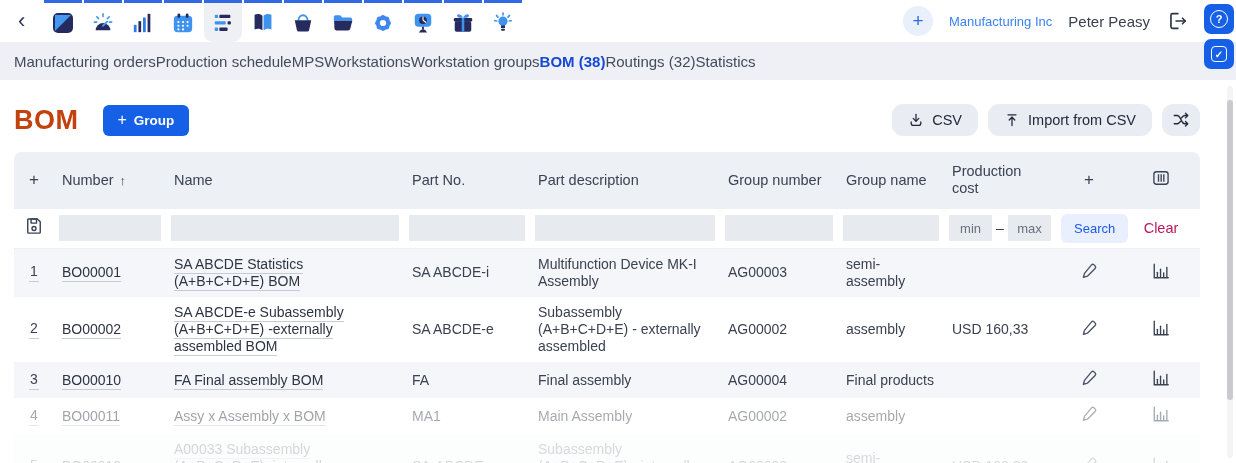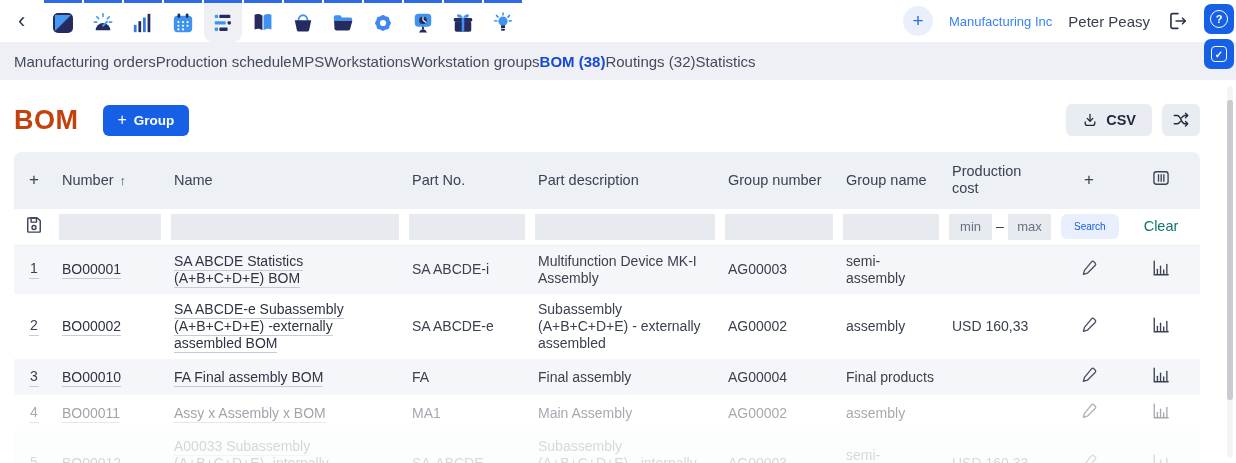--- a/index.html
+++ b/index.html
@@ -37,22 +37,22 @@
 
   
   .titlebar { display:flex; align-items:center; padding:24px 36px 16px 14px; }
   .pagetitle { font-size:27px; font-weight:700; color:#c2410c; letter-spacing:.5px; margin-right:24px; }
   .btn-create { display:flex; align-items:center; gap:7px; background:#1660e8; color:#fff; border:none;
       border-radius:6px; padding:8px 15px; font-size:13.5px; font-weight:700; cursor:pointer;
       font-family:"Liberation Sans",sans-serif; }
   .btn-create .pl { font-weight:400; font-size:16px; line-height:.8; }
   .tb-actions { margin-left:auto; display:flex; align-items:center; gap:10px; }
   .btn-gray { display:flex; align-items:center; gap:8px; background:#e9ecf2; color:#23293a; border:none;
-      border-radius:6px; height:32px; padding:0 16px; font-size:14.5px; cursor:pointer;
-      font-family:"Liberation Sans",sans-serif;font-weight:bold; }
+      border-radius:11px; height:32px; padding:0 16px; font-size:14.5px; cursor:pointer;
+      font-family:"Liberation Sans",sans-serif; }
   .btn-gray svg { width:16px; height:16px; }
   .btn-icon { width:38px; justify-content:center; padding:0; }
   .btn-icon svg { width:18px; height:18px; }
 
   
   table { border-collapse:collapse; table-layout:fixed; width:1186px; margin-left:14px;
       font-size:14px; color:#3a4150; }
   col.c-plus{width:40px} col.c-number{width:112px} col.c-name{width:238px} col.c-partno{width:126px}
   col.c-partdesc{width:190px} col.c-groupno{width:118px} col.c-groupname{width:106px}
   col.c-cost{width:112px} col.c-edit{width:66px} col.c-cols{width:78px}
@@ -65,22 +65,22 @@
 
   tr.filter td { padding:5px 5px; border-bottom:1px solid #edeff3; background:#fff; }
   tr.filter input { width:100%; height:26px; background:#e7eaef; border:none; border-radius:0;
       font-family:"Liberation Sans",sans-serif; font-size:13px; color:#3a4150; padding:0 8px; outline:none; }
   tr.filter input::placeholder { color:#68707f; }
   .minmax { display:flex; align-items:center; gap:4px; }
   .minmax input { width:42px; text-align:center; padding:0 2px; }
   .mm-dash { color:#3a4150; }
   .cell-center { text-align:center; }
   .btn-search { background:#e9effc; color:#1a5ce8; border:none; border-radius:6px; padding:7px 13px;
-      font-size:10px; font-weight:500; cursor:pointer; font-family:"Liberation Sans",sans-serif; }
-  .btn-clear { background:none; border:none; color:#0f766e; font-size:14.5px; font-weight:500;
+      font-size:13px; font-weight:500; cursor:pointer; font-family:"Liberation Sans",sans-serif; }
+  .btn-clear { background:none; border:none; color:#be185d; font-size:14.5px; font-weight:500;
       cursor:pointer; font-family:"Liberation Sans",sans-serif; }
   .save-ic { width:20px; height:20px; display:inline-block; cursor:pointer; }
 
   tbody td { padding:7px 8px; vertical-align:middle; line-height:1.22; }
   tr.odd td { background:#f5f6f9; }
   .idx { color:#3a4150; border-bottom:1px solid #c7ccd4; padding-bottom:1px; display:inline-block; min-width:10px; text-align:center; }
   a.lnk { color:#2d3444; text-decoration:none; border-bottom:1px solid #c7ccd4; padding-bottom:1px; cursor:pointer; }
   .fade1 { opacity:.45; }
   .fade2 { opacity:.20; }
   .rowic { width:18px; height:18px; cursor:pointer; display:inline-block; }
@@ -245,20 +245,28 @@
     <span>Group</span>
   </button>
   <div class="tb-actions">
     <button class="btn-gray">
       <svg viewBox="0 0 20 20" fill="none" stroke="#23293a" stroke-width="1.6" stroke-linecap="round" stroke-linejoin="round">
           <path d="M10 3v8"></path>
           <path d="M6.5 8 10 11.5 13.5 8"></path>
           <path d="M4 12.5v1.5c0 1.6 1.2 2.8 2.8 2.8h6.4c1.6 0 2.8-1.2 2.8-2.8v-1.5"></path>
         </svg>
       <span>CSV</span>
+    </button>
+    <button class="btn-gray">
+      <svg viewBox="0 0 20 20" fill="none" stroke="#23293a" stroke-width="1.6" stroke-linecap="round" stroke-linejoin="round">
+          <path d="M5 3.5h10"></path>
+          <path d="M10 17V6.5"></path>
+          <path d="M6.5 10 10 6.5 13.5 10"></path>
+        </svg>
+      <span>Import from CSV</span>
     </button>
     <button class="btn-gray btn-icon">
       <svg viewBox="0 0 24 24" fill="none" stroke="#23293a" stroke-width="1.8" stroke-linecap="round" stroke-linejoin="round">
           <path d="M3 6h4c5 0 5 11 10 11h3"></path>
           <path d="M3 17h4c2 0 3.2-1.6 4.2-3.2"></path>
           <path d="M12.8 9.2C13.8 7.6 15 6 17 6h3"></path>
           <path d="M18 3l3 3-3 3"></path>
           <path d="M18 14l3 3-3 3"></path>
         </svg>
     </button>

